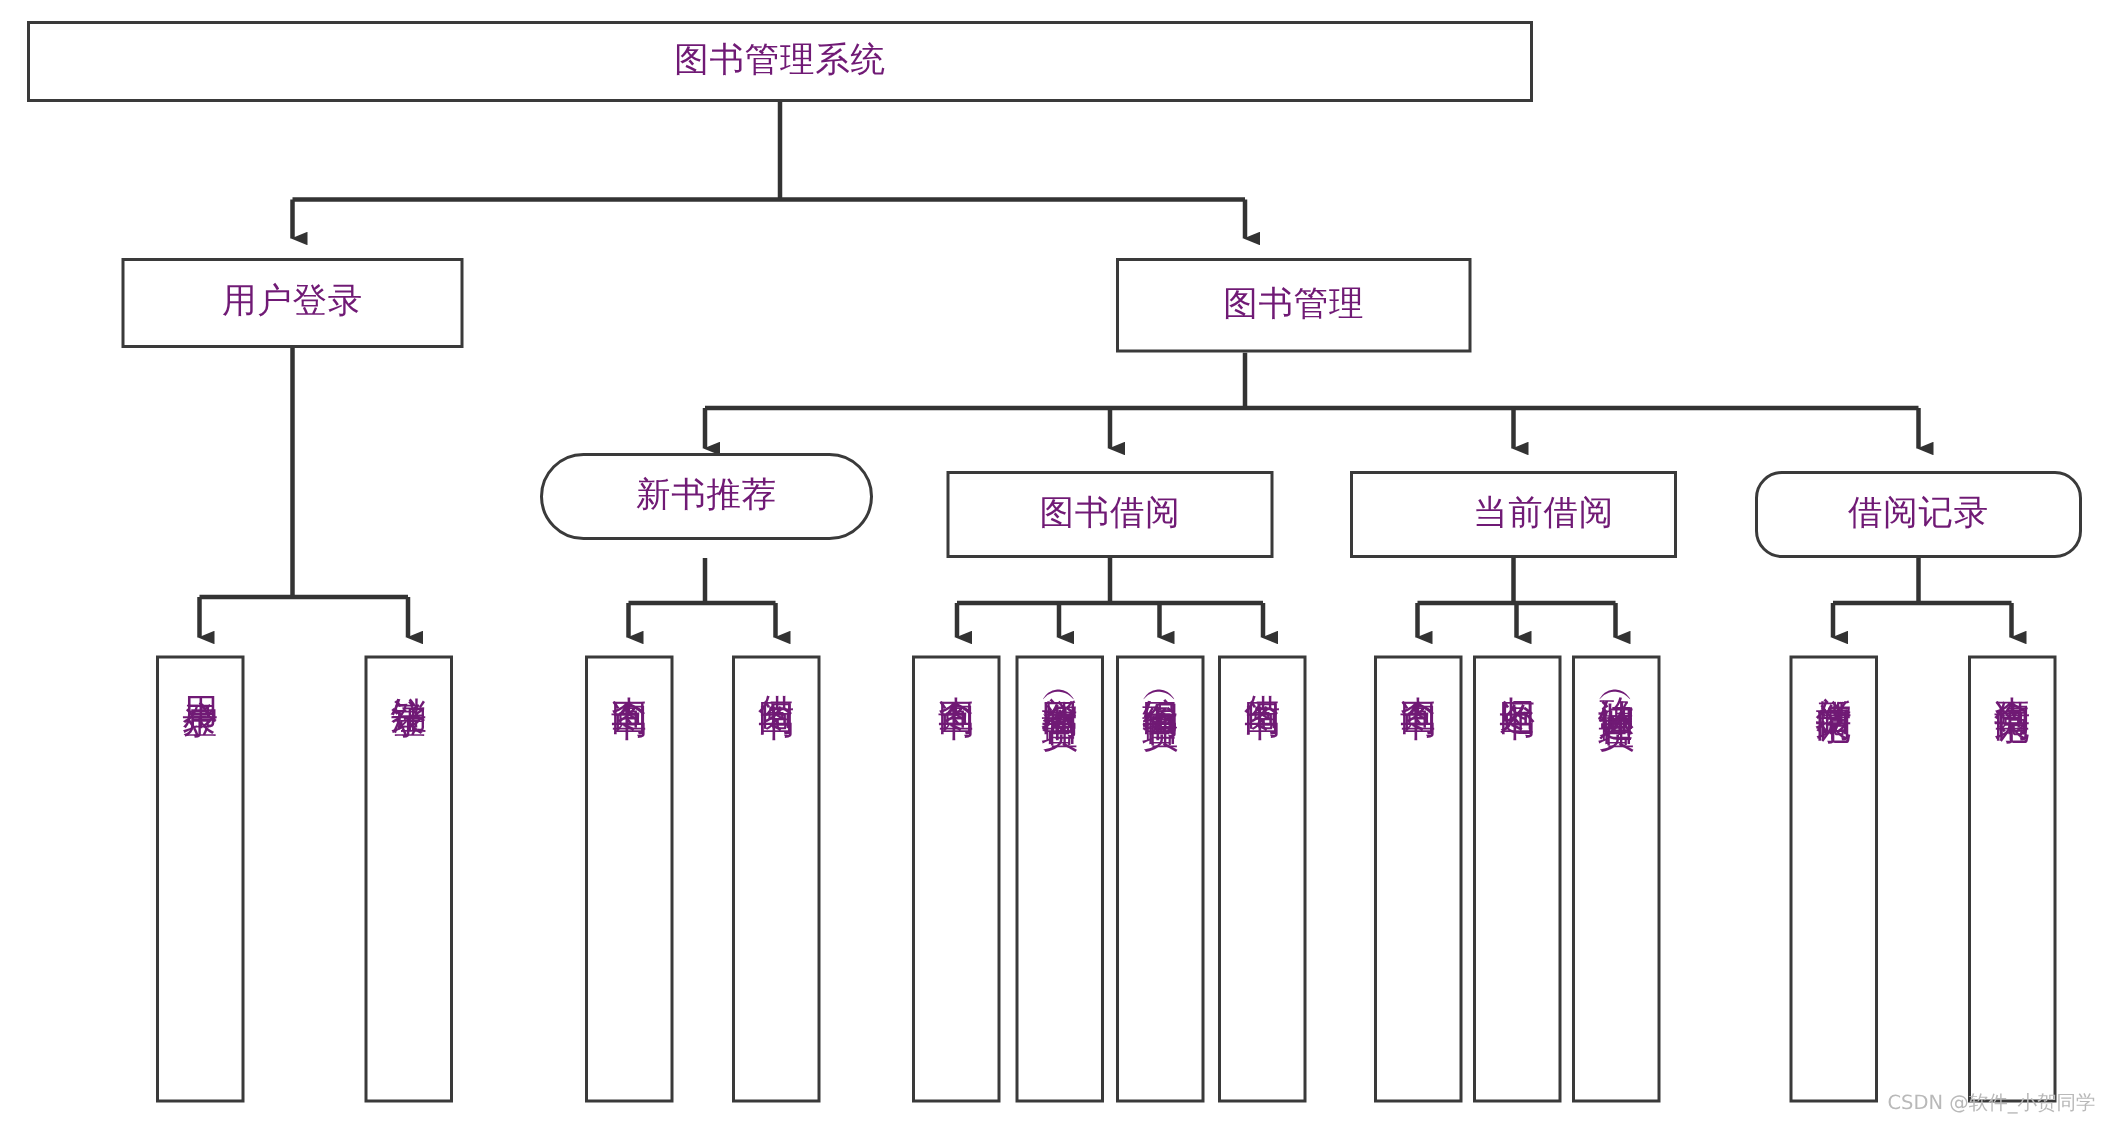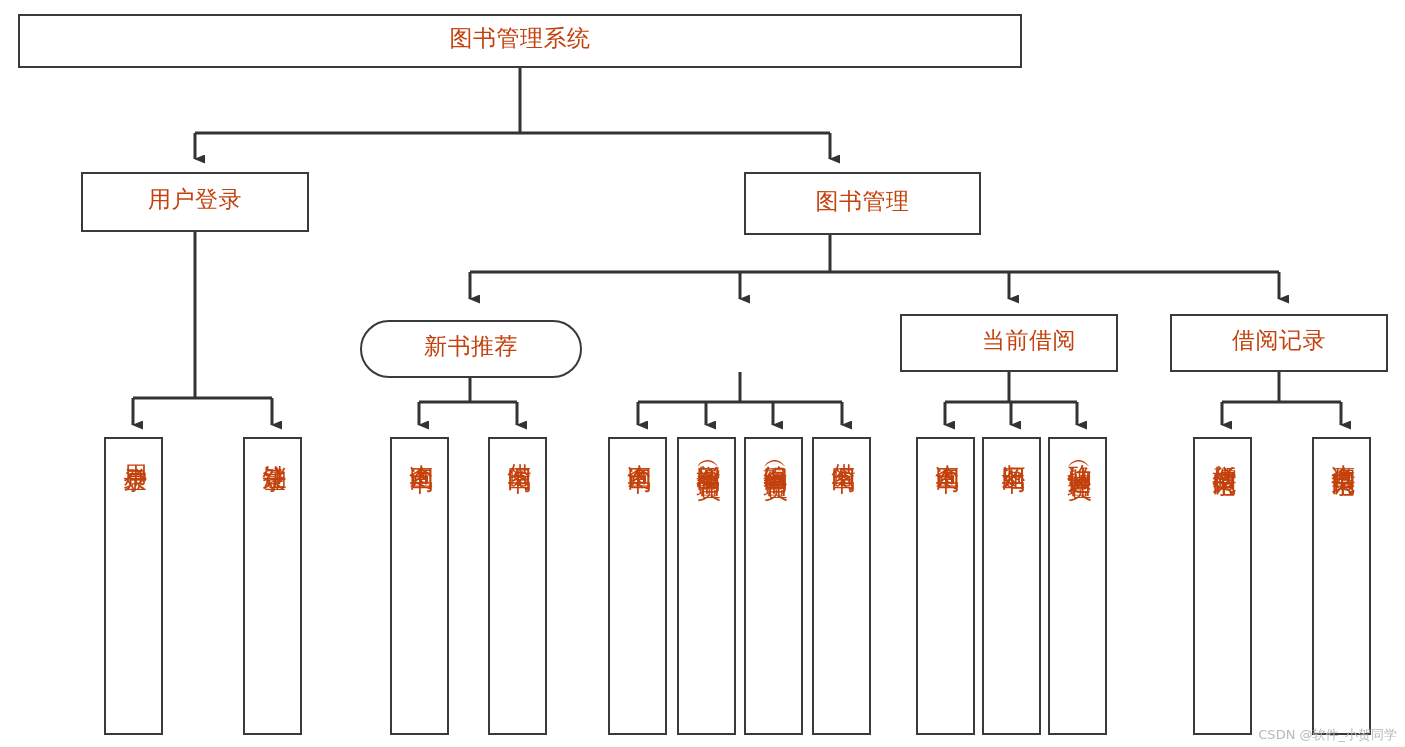--- a/index.html
+++ b/index.html
@@ -26,22 +26,21 @@
     height: 747px;
   }
   .node {
     position: absolute;
     box-sizing: border-box;
     background: #ffffff;
     border: 2px solid #3a3a3a;
     display: flex;
     align-items: center;
     justify-content: center;
-    color: #c2410c;
-    font-family: Liberation Mono, monospace;
+    color: #701a75;
   }
   .node-label {
     display: block;
     text-align: center;
     line-height: 1.12;
     letter-spacing: 0.5px;
   }
   .node.horiz .node-label {
     font-size: 23px;
     white-space: nowrap;
@@ -129,27 +128,30 @@
     <span class="node-label">图书管理系统</span>
   </div>
 
   <div class="node horiz" style="left:81px; top:172px; width:228px; height:60px;">
     <span class="node-label">用户登录</span>
   </div>
   <div class="node horiz" style="left:744px; top:172px; width:237px; height:63px;">
     <span class="node-label">图书管理</span>
   </div>
 
-  <div class="node horiz" style="left:360px; top:320px; width:222px; height:58px;border-radius:29px;">
+  <div class="node horiz" style="left:360px; top:302px; width:222px; height:58px;border-radius:29px;">
     <span class="node-label">新书推荐</span>
+  </div>
+  <div class="node horiz" style="left:631px; top:314px; width:218px; height:58px;">
+    <span class="node-label">图书借阅</span>
   </div>
   <div class="node horiz" style="left:900px; top:314px; width:218px; height:58px;padding-left:40px;">
     <span class="node-label">当前借阅</span>
   </div>
-  <div class="node horiz" style="left:1170px; top:314px; width:218px; height:58px;">
+  <div class="node horiz" style="left:1170px; top:314px; width:218px; height:58px;border-radius:18px;">
     <span class="node-label">借阅记录</span>
   </div>
 
   <div class="node vert" style="left:104px; top:437px; width:59px; height:298px;">
     <span class="node-label">用户登录</span>
   </div>
   <div class="node vert" style="left:243px; top:437px; width:59px; height:298px;">
     <span class="node-label">注销登录</span>
   </div>
 

